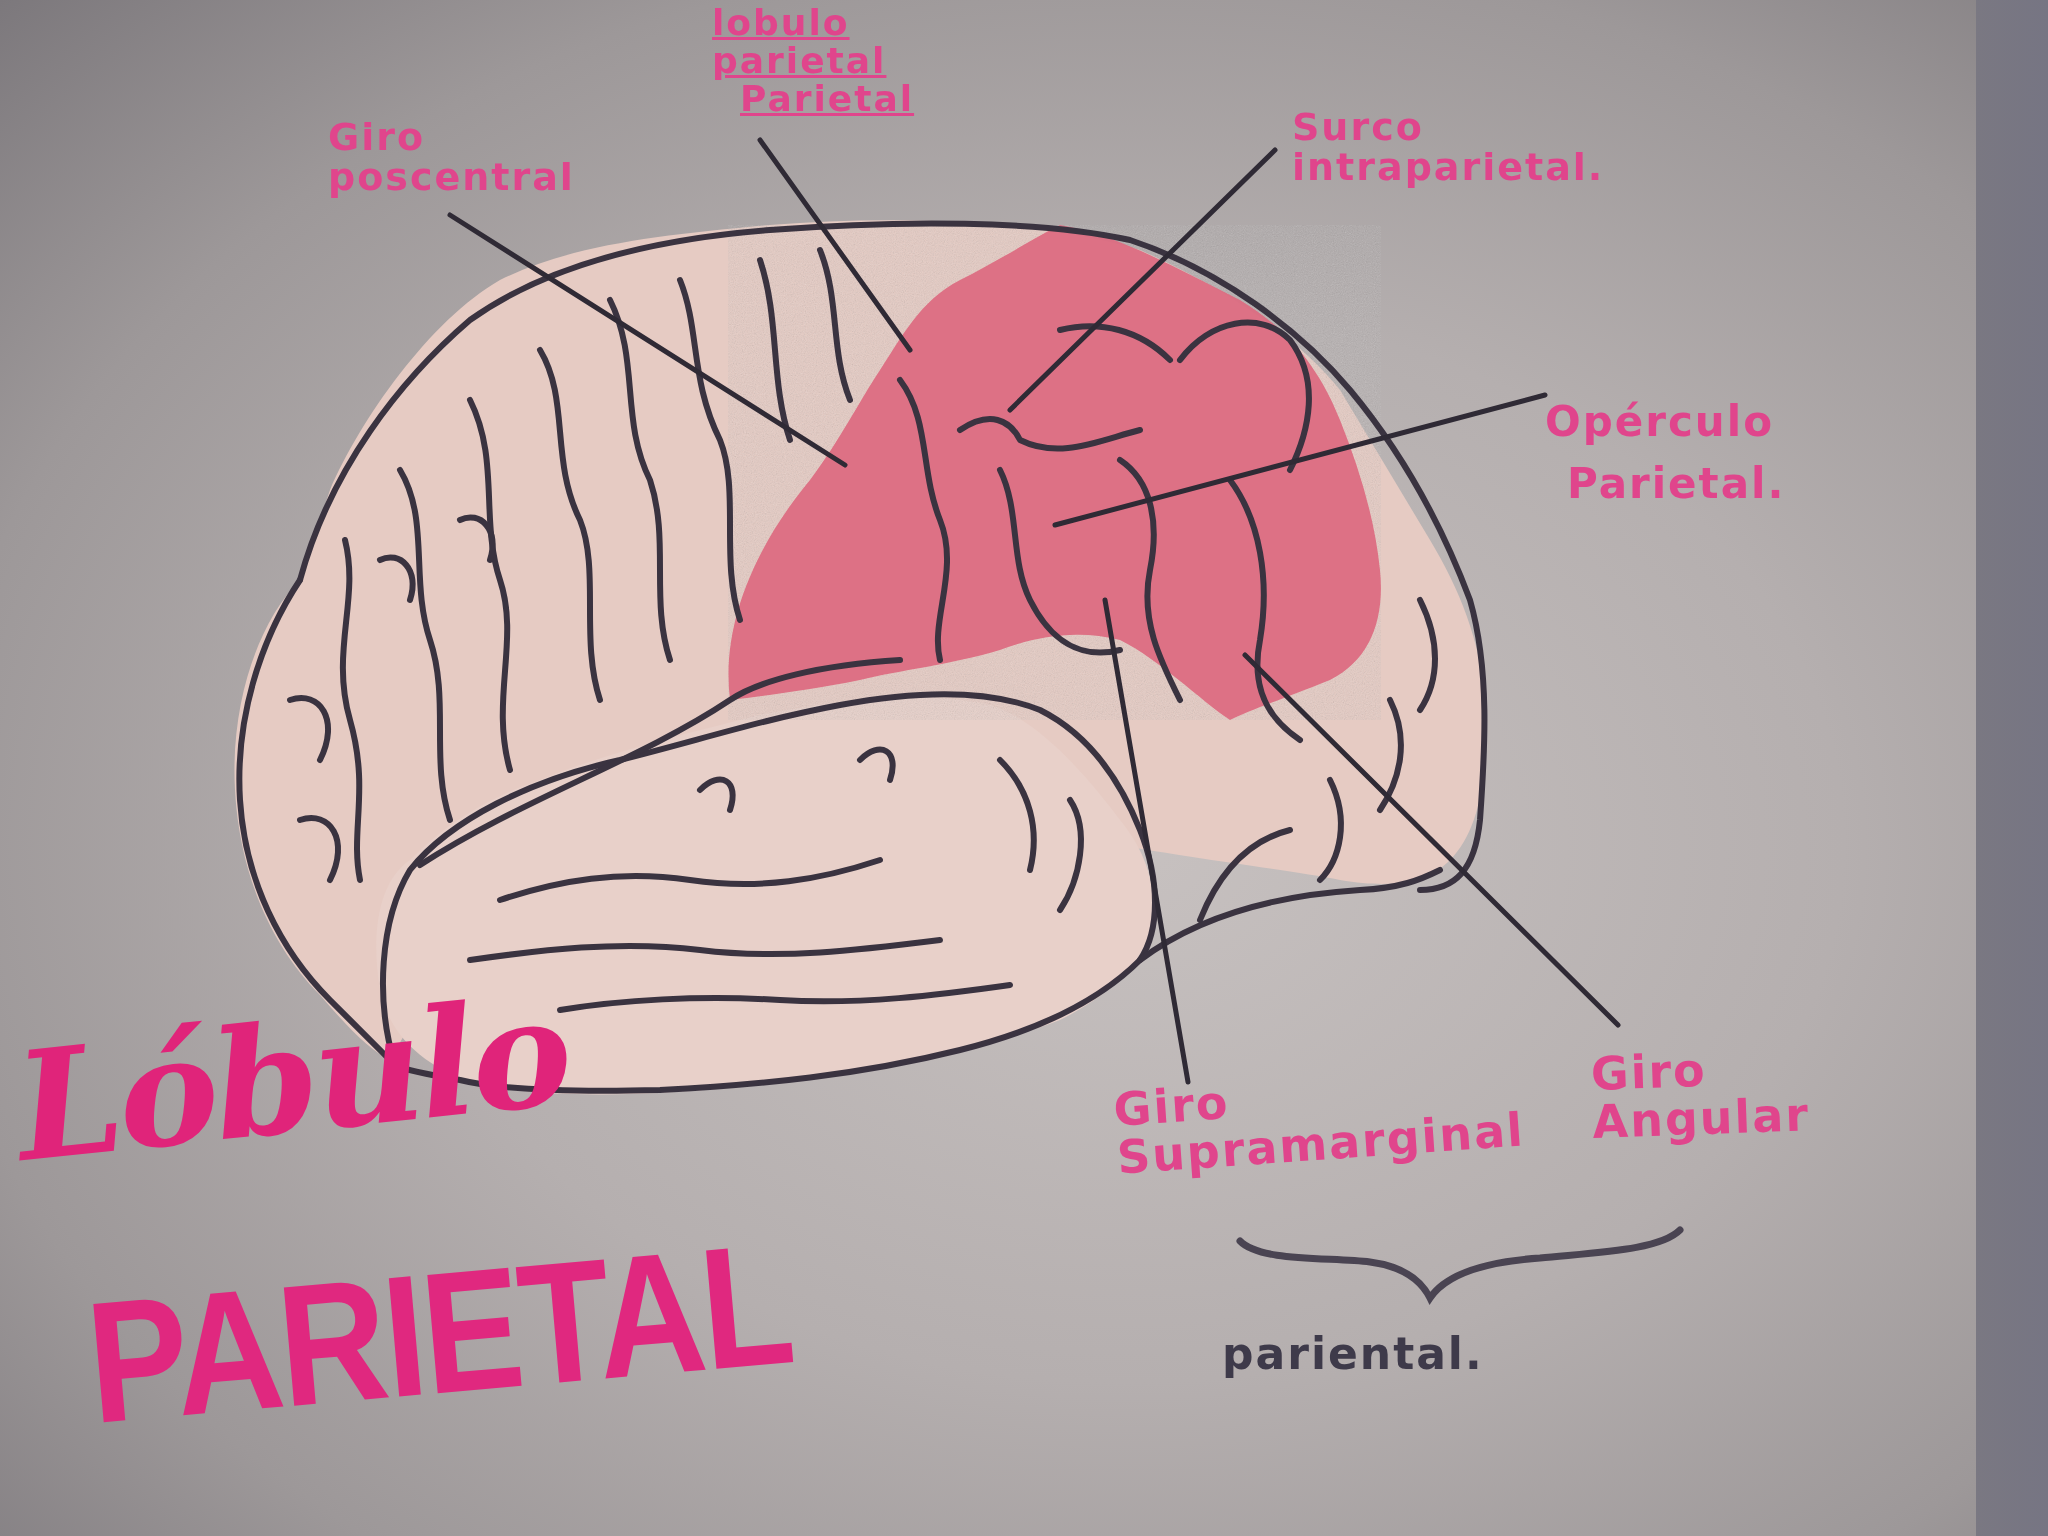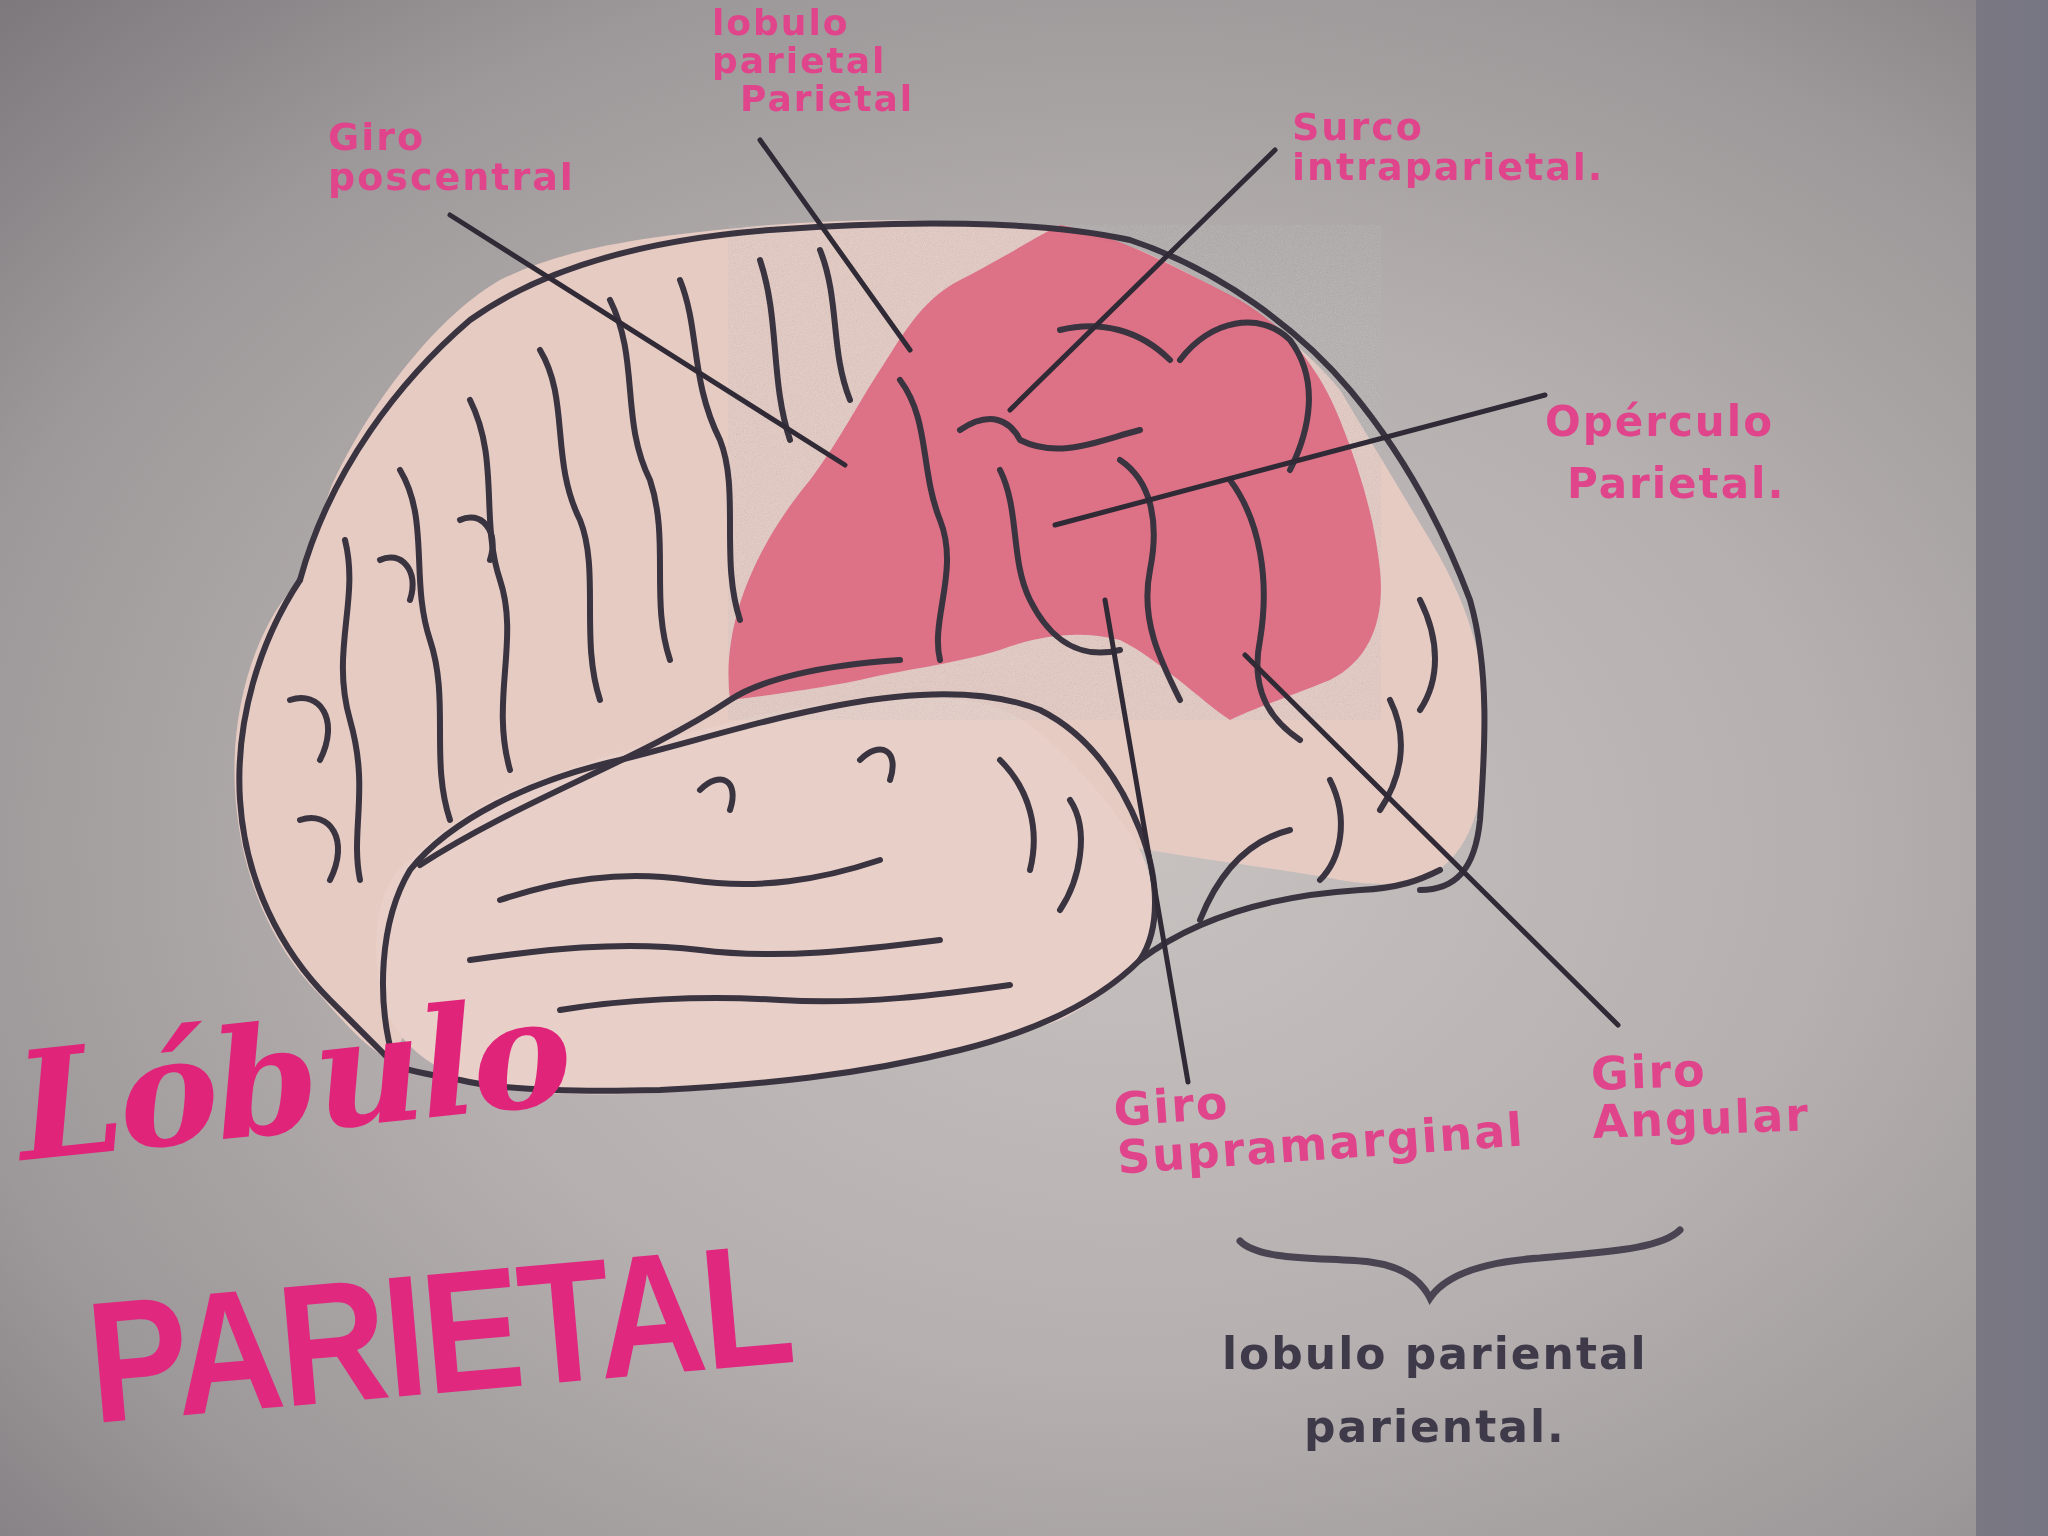--- a/index.html
+++ b/index.html
@@ -21,21 +21,21 @@
     .label {
       position: absolute;
       color: #e0458c;
       font-family: "DejaVu Sans", sans-serif;
       font-weight: bold;
       line-height: 1.05;
       letter-spacing: 2px;
       white-space: nowrap;
     }
     .label span { display: block; }
-    .lbl-superior { left: 712px; top: 4px; font-size: 36px; }
+    .lbl-superior { left: 712px; top: 4px; font-size: 36px; text-decoration: underline; }
     .lbl-poscentral { left: 328px; top: 118px; font-size: 38px; }
     .lbl-surco { left: 1292px; top: 108px; font-size: 38px; }
     .lbl-opercolo { left: 1545px; top: 400px; font-size: 42px; }
     .lbl-supramarginal { left: 1112px; top: 1086px; font-size: 46px; transform: rotate(-4deg); transform-origin: left top; }
     .lbl-angular { left: 1590px; top: 1050px; font-size: 46px; transform: rotate(-2deg); transform-origin: left top; }
     .lbl-inferior {
       position: absolute; left: 1222px; top: 1318px;
       color: #3e3a4a; font-size: 44px; font-weight: bold; letter-spacing: 2px;
       text-align: center; line-height: 1.65; white-space: nowrap;
     }
@@ -170,19 +170,18 @@
     <span>Giro</span>
     <span>Supramarginal</span>
   </div>
 
   <div class="label lbl-angular">
     <span>Giro</span>
     <span>Angular</span>
   </div>
 
   <div class="lbl-inferior">
-    <span>lobulo pariental</span>
     <span>pariental.</span>
   </div>
 
   <div class="title-script">Lóbulo</div>
   <div class="title-block">PARIETAL</div>
 </div>
 
 </body></html>

